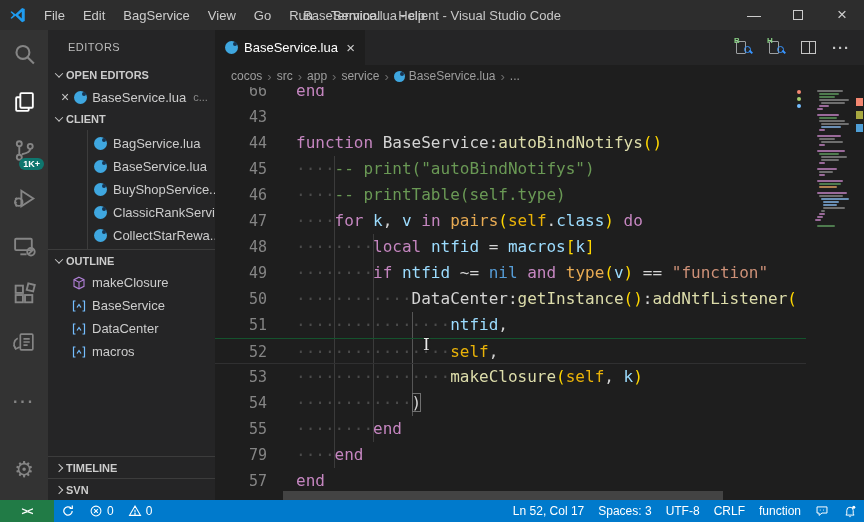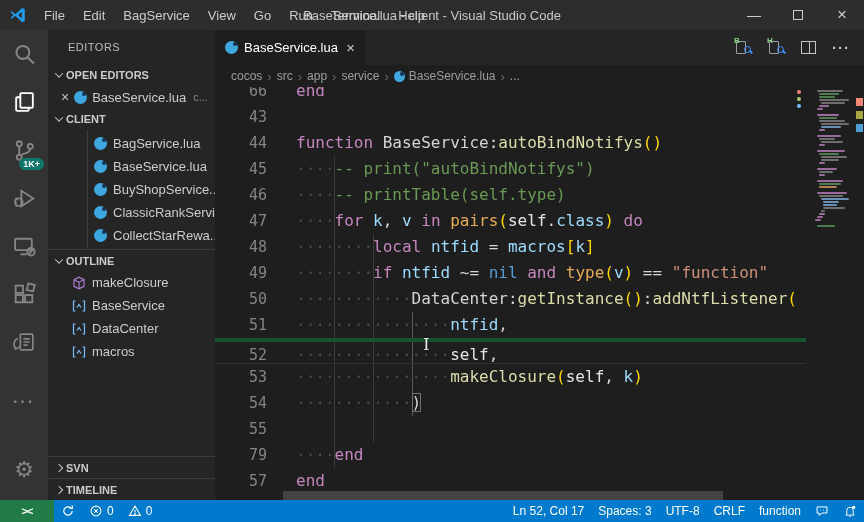--- a/index.html
+++ b/index.html
@@ -54,42 +54,42 @@
   .split-icon::after{content:"";position:absolute;left:50%;top:0;bottom:0;width:1px;background:#C5C5C5}
   .more-dots{color:#C5C5C5;font-size:15px;letter-spacing:1px;font-weight:bold}
   .breadcrumbs{height:22px;display:flex;align-items:center;gap:5px;padding-left:16px;font-size:12px;color:#9D9D9D;flex:none;white-space:nowrap}
   .bc-sep{color:#6B6B6B;font-size:13px}
   .bc-item{display:flex;align-items:center;gap:4px}
   .breadcrumbs .lua-icon{width:11px;height:11px}
   
   .code-region{position:relative;flex:1;overflow:hidden}
   .code-lines{position:absolute;top:-9px;left:0;right:0}
   .code-line{height:26px;display:flex;font-family:"DejaVu Sans Mono",monospace;font-size:16px;line-height:26px;white-space:pre}
-  .code-line.current{border-top:4px solid #14532d;border-bottom:1px solid #303031}
+  .code-line.current{border-top:1px solid #14532d;border-bottom:1px solid #303031}
   .gutter{width:58px;flex:none;text-align:right;padding-right:6px;color:#858585;font-size:15px}
   .lcontent{padding-left:23px;min-width:0}
   .tk-brm{outline:1px solid #707070;outline-offset:-1px}
   .iguide{position:absolute;width:1px;background:#3B3B3B}
   #g1{left:119px;top:69px;height:312px}
   #g2{left:158px;top:147px;height:208px}
   #g3{left:197px;top:225px;height:104px;background:#565656}
   .minimap{position:absolute;right:0;top:0;bottom:0;width:58px;background:#1E1E1E;padding:3px 0 0 9px}
   .mm-row{height:2px;margin-bottom:1px;border-radius:1px}
   .mm-dot{position:absolute;width:4px;height:4px;border-radius:50%;left:582px}
   .mm-mark{position:absolute;right:1px;width:7px;height:8px}
   .hscroll{position:absolute;left:68px;top:404px;width:440px;height:9px;background:#434343}
   .mouse-ibeam{position:absolute;left:208px;top:247px;color:#E8E8E8;font-family:"DejaVu Serif",serif;font-size:17px;text-shadow:0 0 2px #000}
   
   .statusbar{height:22px;display:flex;align-items:center;color:#FFFFFF;font-size:12px;flex:none}
   .sb-remote{width:54px;height:22px;display:flex;align-items:center;justify-content:center;font-weight:bold;font-size:11px;letter-spacing:-1px;flex:none}
   .st-item{display:flex;align-items:center;gap:4px;padding:0 7px;height:22px;white-space:nowrap}
   .st-right{margin-left:auto;display:flex;align-items:center}
   .st-item svg{width:14px;height:14px}
 </style>
-<style>.tk-kw{color:#C586C0}.tk-fn{color:#DCDCAA}.tk-var{color:#9CDCFE}.tk-cls{color:#D4D4D4}.tk-str{color:#CE9178}.tk-com{color:#6A9955}.tk-pun{color:#D4D4D4}.tk-bi{color:#E8AB53}.tk-slf{color:#e5e5e5}.tk-cst{color:#569CD6}.tk-br{color:#FFD700}.tk-brm{color:#D4D4D4}.tk-ws{color:#4B4B4B}</style></head>
+<style>.tk-kw{color:#C586C0}.tk-fn{color:#DCDCAA}.tk-var{color:#9CDCFE}.tk-cls{color:#D4D4D4}.tk-str{color:#CE9178}.tk-com{color:#6A9955}.tk-pun{color:#D4D4D4}.tk-bi{color:#E8AB53}.tk-slf{color:#eab308}.tk-cst{color:#569CD6}.tk-br{color:#FFD700}.tk-brm{color:#D4D4D4}.tk-ws{color:#4B4B4B}</style></head>
 <body>
 
 <div class="titlebar" id="titlebar" style="background: rgb(45, 45, 45);">
   <span class="logo">
     <svg viewBox="0 0 24 24">
         <path fill="#1F9CF0" d="M17.5 2.5 21 4v16l-3.5 1.5L8.5 13l-5 4L2 16l4-4-4-4 1.5-1L8.5 11l9-8.5zM17 7.5 12.2 12 17 16.5v-9z"></path>
       </svg>
   </span>
   <span id="menus" style="display: flex; height: 30px;">
       <span class="menu-item">File</span>
@@ -252,25 +252,25 @@
               <path d="M5 8.5 7 5.5l2 3"></path>
             </svg>
           </span>
           <span>macros</span>
         </div>
       </div>
 
     <div class="sb-bottom" id="collapsed-sections">
         <div class="sb-header bordered">
           <span class="chev right"></span>
-          <span>SVN</span>
+          <span>TIMELINE</span>
         </div>
         <div class="sb-header bordered">
           <span class="chev right"></span>
-          <span>TIMELINE</span>
+          <span>SVN</span>
         </div>
       </div>
   </div>
 
   <div class="editor">
     <div class="tabbar">
       <div class="tab">
         <span class="lua-icon"></span>
         <span>BaseService.lua</span>
         <span class="tab-close">×</span>
@@ -329,21 +329,21 @@
           <div class="code-line"><span class="gutter">45</span><span class="lcontent"><span class="tk-ws">····</span><span class="tk-com">-- print("autoBindNotifys")</span></span></div>
           <div class="code-line"><span class="gutter">46</span><span class="lcontent"><span class="tk-ws">····</span><span class="tk-com">-- printTable(self.type)</span></span></div>
           <div class="code-line"><span class="gutter">47</span><span class="lcontent"><span class="tk-ws">····</span><span class="tk-kw">for</span><span class="tk-pun"> </span><span class="tk-var">k</span><span class="tk-pun">, </span><span class="tk-var">v</span><span class="tk-pun"> </span><span class="tk-kw">in</span><span class="tk-pun"> </span><span class="tk-bi">pairs</span><span class="tk-br">(</span><span class="tk-slf">self</span><span class="tk-pun">.</span><span class="tk-var">class</span><span class="tk-br">)</span><span class="tk-pun"> </span><span class="tk-kw">do</span></span></div>
           <div class="code-line"><span class="gutter">48</span><span class="lcontent"><span class="tk-ws">········</span><span class="tk-kw">local</span><span class="tk-pun"> </span><span class="tk-var">ntfid</span><span class="tk-pun"> = </span><span class="tk-var">macros</span><span class="tk-br">[</span><span class="tk-var">k</span><span class="tk-br">]</span></span></div>
           <div class="code-line"><span class="gutter">49</span><span class="lcontent"><span class="tk-ws">········</span><span class="tk-kw">if</span><span class="tk-pun"> </span><span class="tk-var">ntfid</span><span class="tk-pun"> ~= </span><span class="tk-cst">nil</span><span class="tk-pun"> </span><span class="tk-kw">and</span><span class="tk-pun"> </span><span class="tk-bi">type</span><span class="tk-br">(</span><span class="tk-var">v</span><span class="tk-br">)</span><span class="tk-pun"> == </span><span class="tk-str">"function"</span></span></div>
           <div class="code-line"><span class="gutter">50</span><span class="lcontent"><span class="tk-ws">············</span><span class="tk-cls">DataCenter</span><span class="tk-pun">:</span><span class="tk-fn">getInstance</span><span class="tk-br">()</span><span class="tk-pun">:</span><span class="tk-fn">addNtfListener</span><span class="tk-br">(</span></span></div>
           <div class="code-line"><span class="gutter">51</span><span class="lcontent"><span class="tk-ws">················</span><span class="tk-var">ntfid</span><span class="tk-pun">,</span></span></div>
           <div class="code-line current"><span class="gutter">52</span><span class="lcontent"><span class="tk-ws">················</span><span class="tk-slf">self</span><span class="tk-pun">,</span></span></div>
           <div class="code-line"><span class="gutter">53</span><span class="lcontent"><span class="tk-ws">················</span><span class="tk-fn">makeClosure</span><span class="tk-br">(</span><span class="tk-slf">self</span><span class="tk-pun">, </span><span class="tk-var">k</span><span class="tk-br">)</span></span></div>
           <div class="code-line"><span class="gutter">54</span><span class="lcontent"><span class="tk-ws">············</span><span class="tk-brm">)</span></span></div>
-          <div class="code-line"><span class="gutter">55</span></div>
+          <div class="code-line"><span class="gutter">55</span><span class="lcontent"><span class="tk-ws">········</span><span class="tk-kw">end</span></span></div>
           <div class="code-line"><span class="gutter">79</span><span class="lcontent"><span class="tk-ws">····</span><span class="tk-kw">end</span></span></div>
           <div class="code-line"><span class="gutter">57</span><span class="lcontent"><span class="tk-kw">end</span></span></div>
           <div class="code-line"><span class="gutter">58</span><span class="lcontent"></span></div>
         </div>
       <div class="minimap" id="minimap">
           <div class="mm-row" style="margin-left: 2px; width: 26px; background: rgb(110, 110, 110);"></div>
           <div class="mm-row" style="margin-left: 4px; width: 20px; background: rgb(78, 123, 78);"></div>
           <div class="mm-row" style="margin-left: 4px; width: 16px; background: rgb(78, 123, 78);"></div>
           <div class="mm-row" style="margin-left: 4px; width: 30px; background: rgb(110, 110, 110);"></div>
           <div class="mm-row" style="margin-left: 6px; width: 24px; background: rgb(110, 110, 110);"></div>

